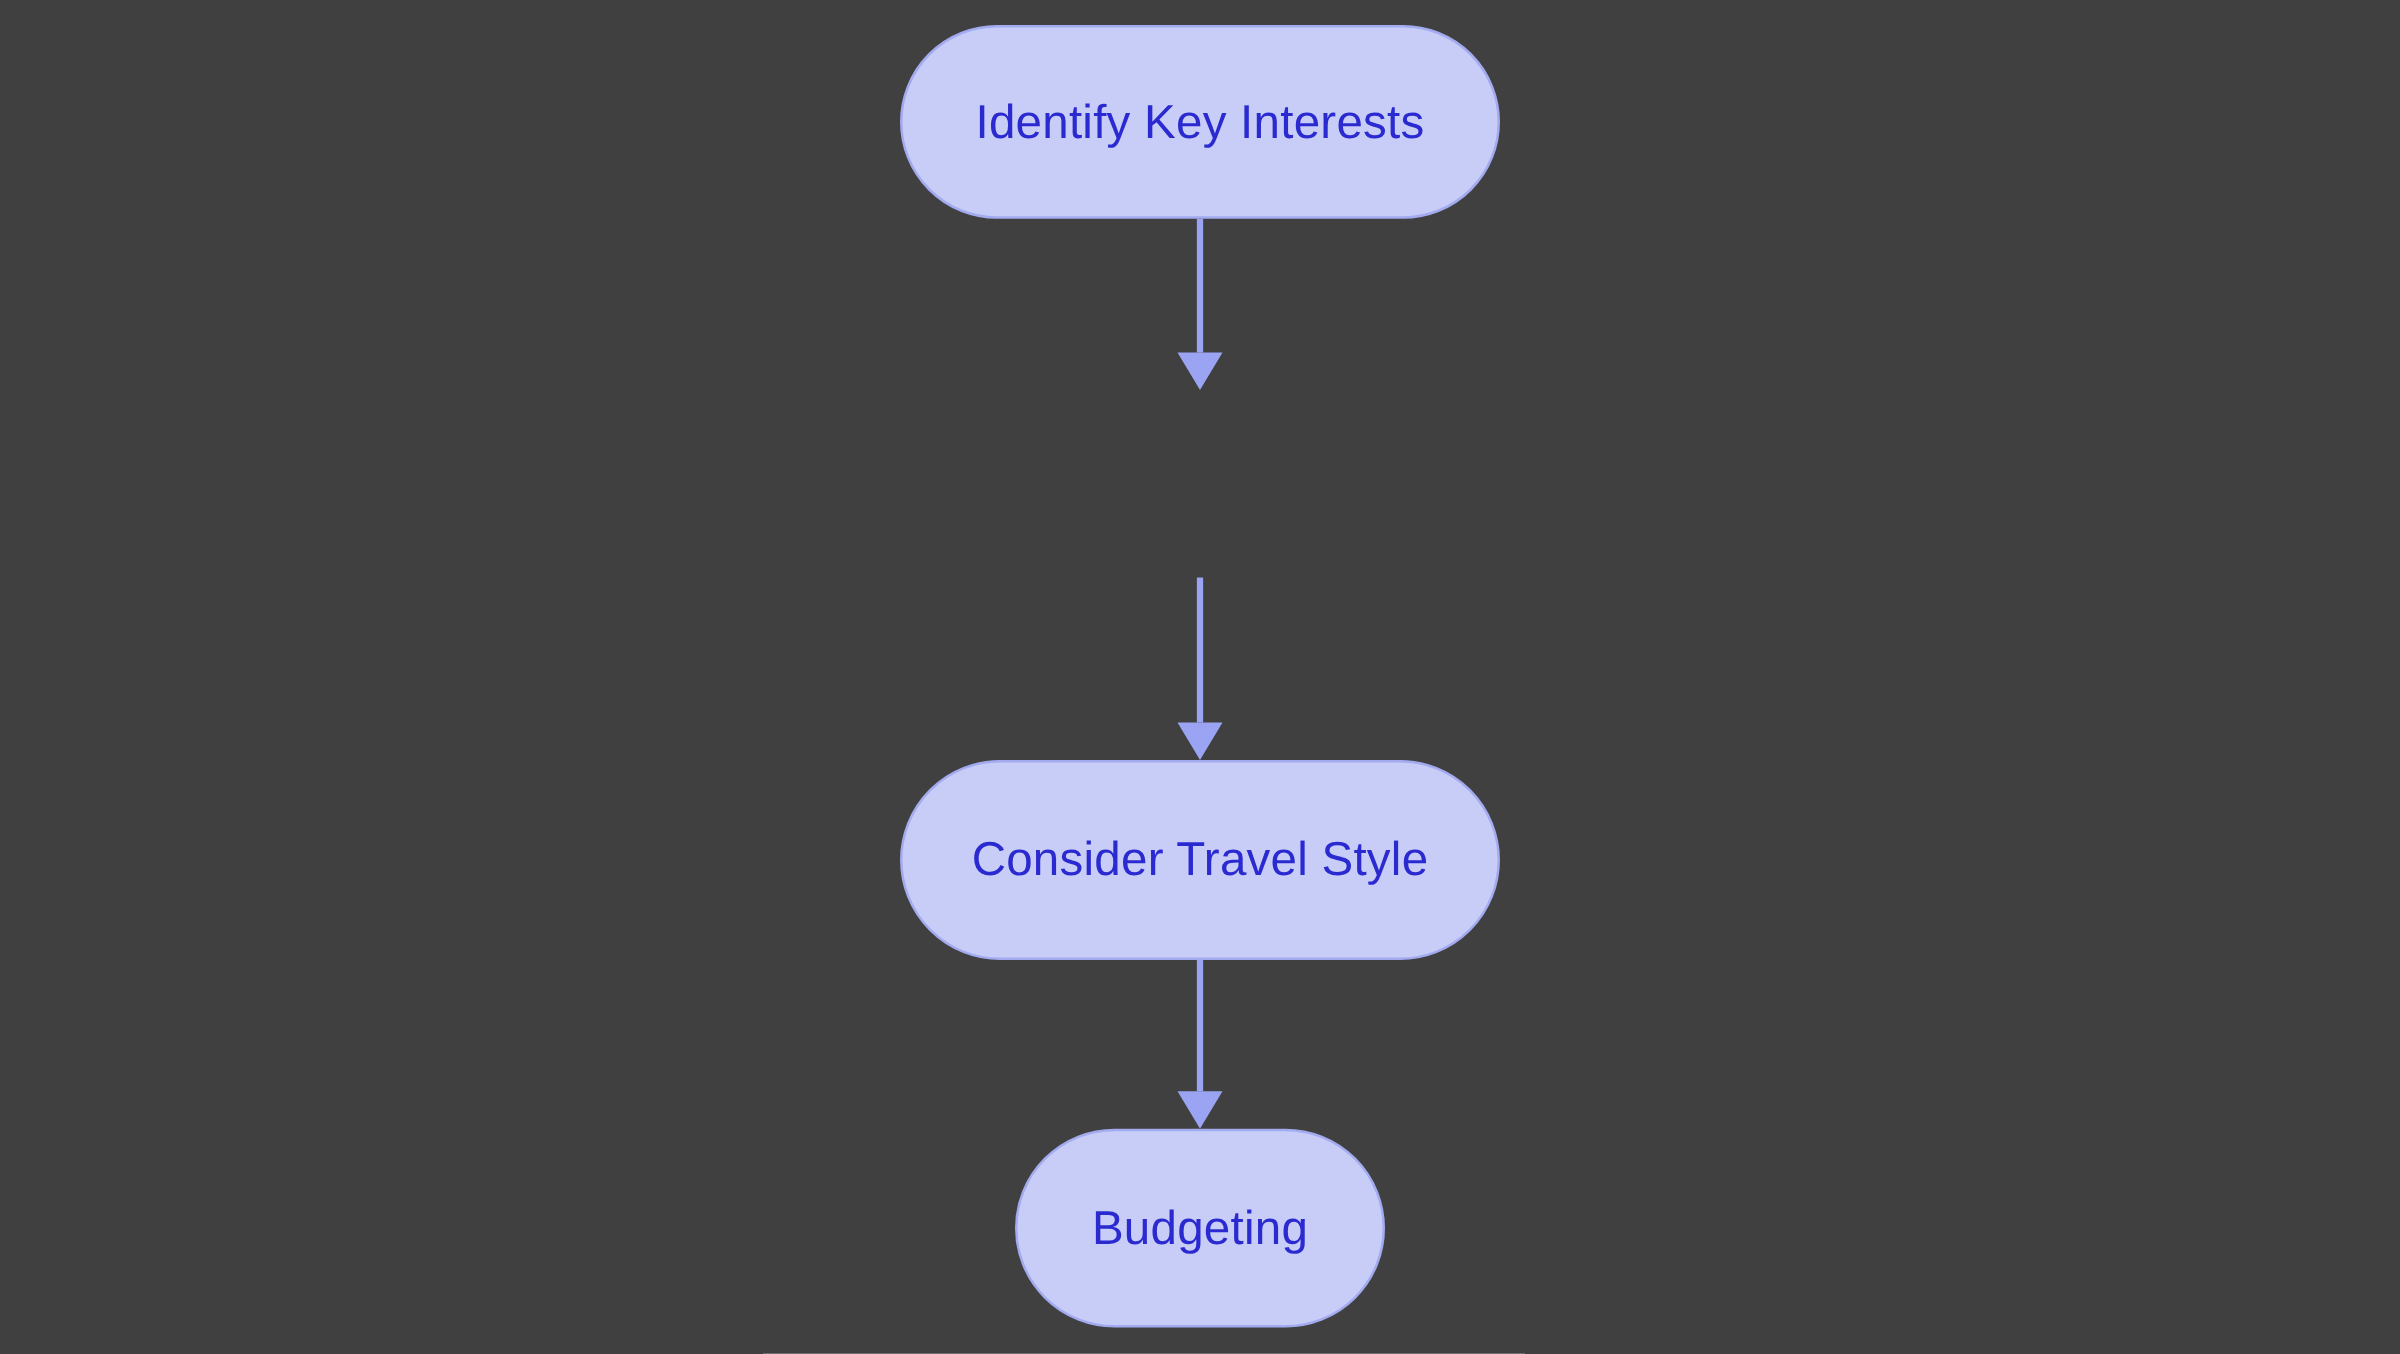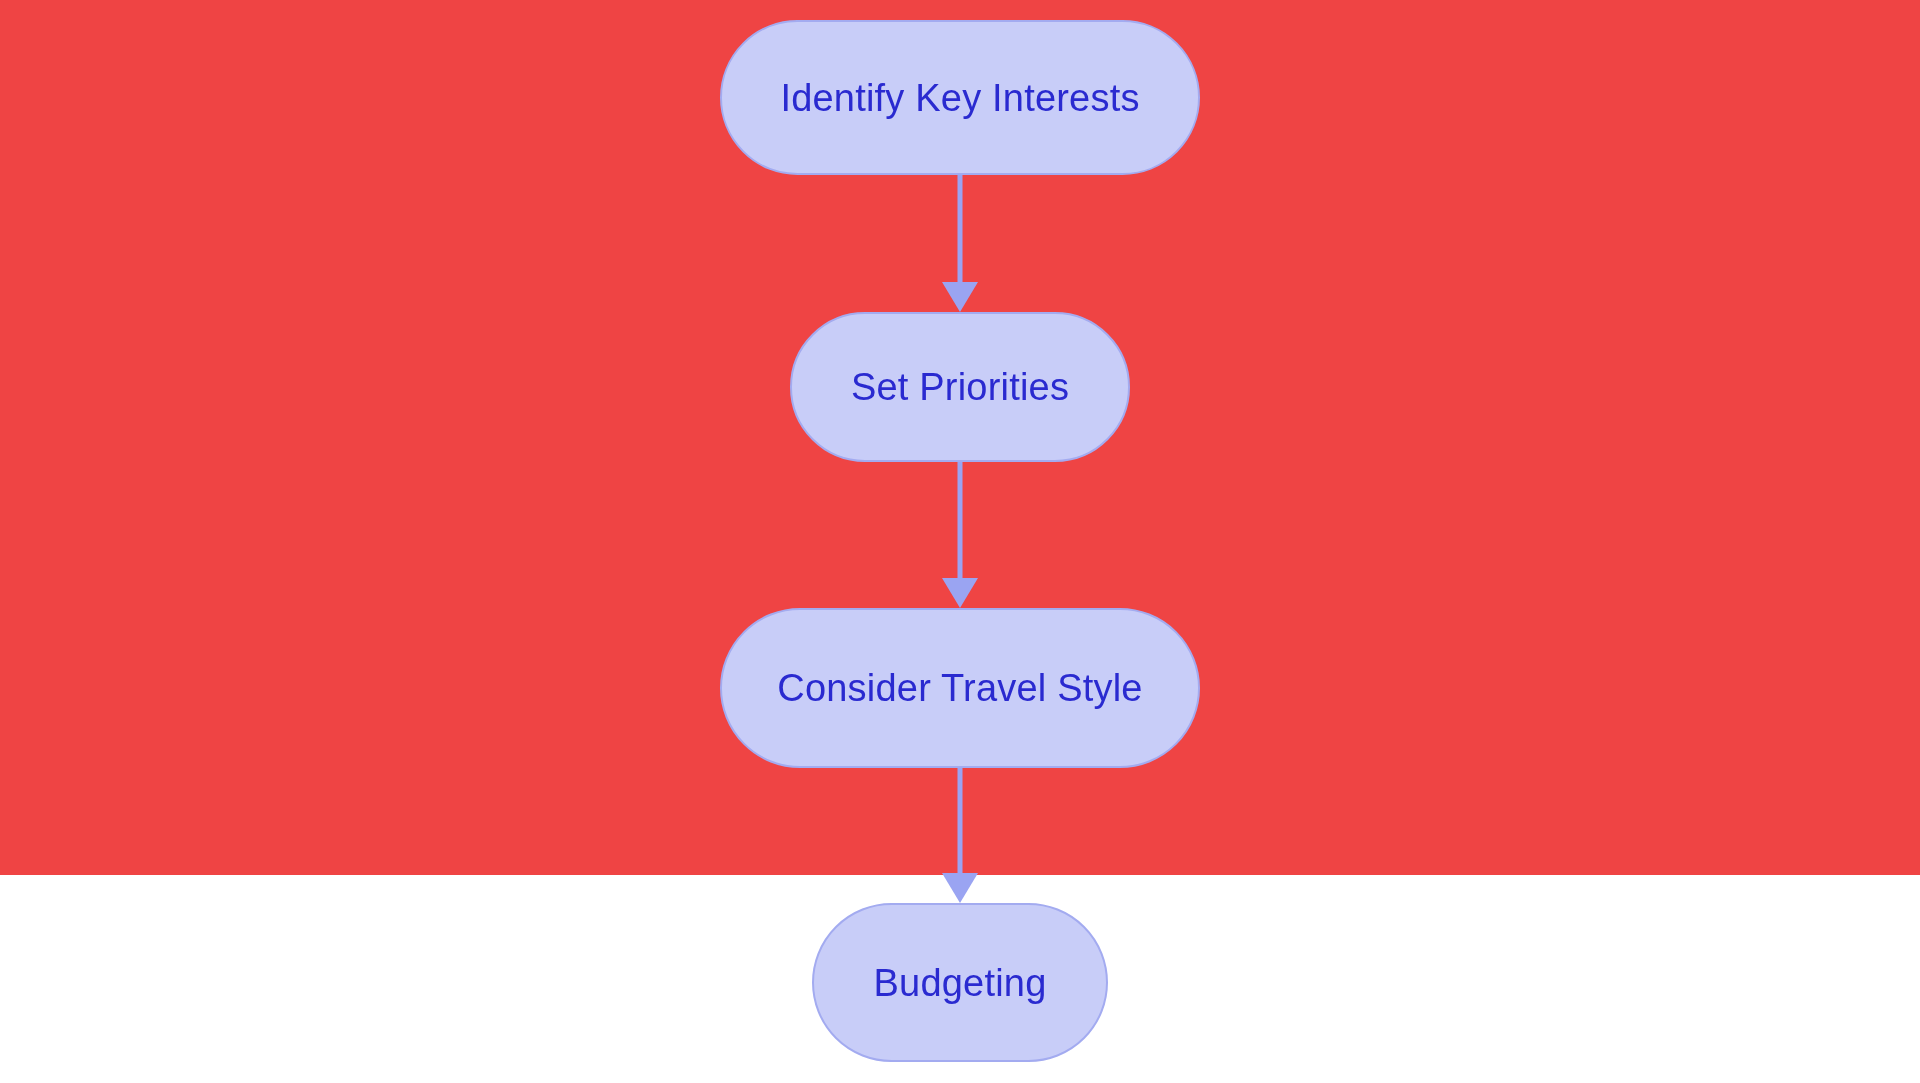--- a/index.html
+++ b/index.html
@@ -11,22 +11,22 @@
   body {
     width: 1920px;
     height: 1083px;
     overflow: hidden;
     font-family: "Liberation Sans", sans-serif;
   }
 
   #flow-canvas {
     position: relative;
     width: 1920px;
-    height: 875px;
-    background: #ef4444;
+    height: 1083px;
+    background: #404040;
   }
 
   #edge-layer {
     position: absolute;
     left: 0;
     top: 0;
     width: 1920px;
     height: 1083px;
   }
 
@@ -84,23 +84,20 @@
     <g>
       <line x1="960" y1="768" x2="960" y2="873" stroke="#9aa4f2" stroke-width="5"></line>
       <polygon points="942,873 978,873 960,903" fill="#9aa4f2"></polygon>
     </g>
   </svg>
 
   <div class="flow-node" id="node-identify-key-interests">
     <span class="flow-node-label">Identify Key Interests</span>
   </div>
 
-  <div class="flow-node" id="node-set-priorities">
-    <span class="flow-node-label">Set Priorities</span>
-  </div>
 
   <div class="flow-node" id="node-budgeting">
     <span class="flow-node-label">Budgeting</span>
   </div>
 
   <div class="flow-node" id="node-consider-travel-style">
     <span class="flow-node-label">Consider Travel Style</span>
   </div>
 
 </div>

